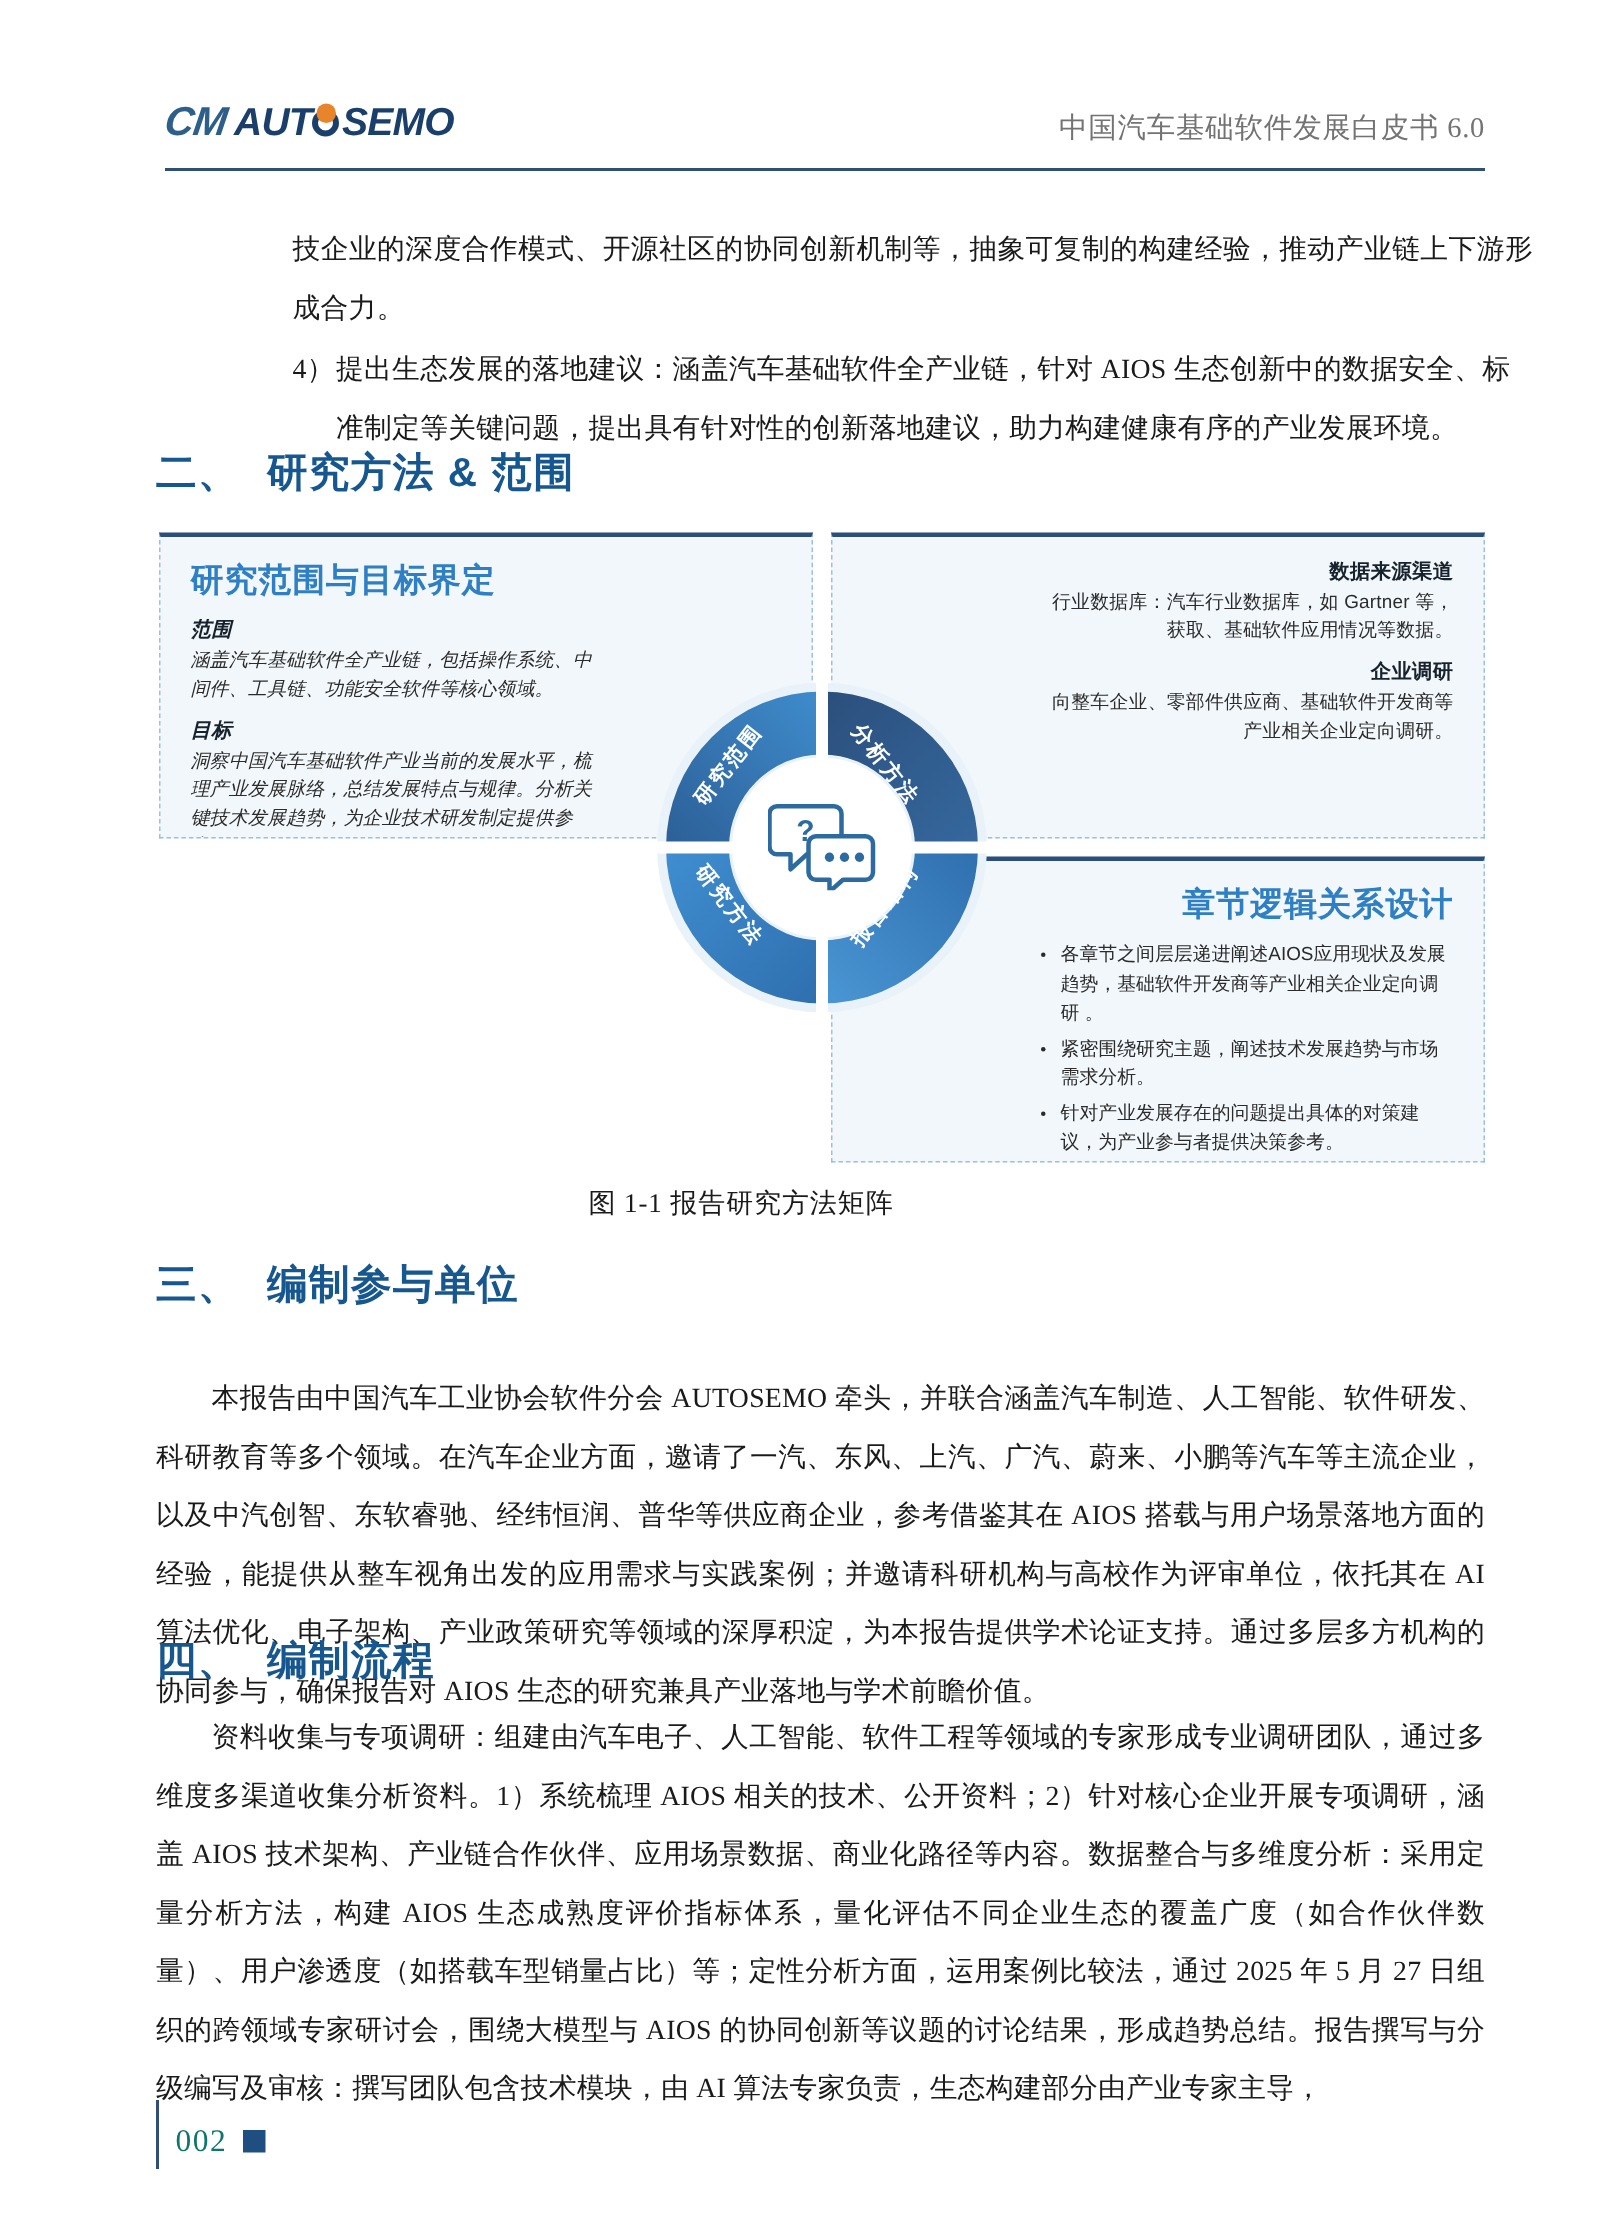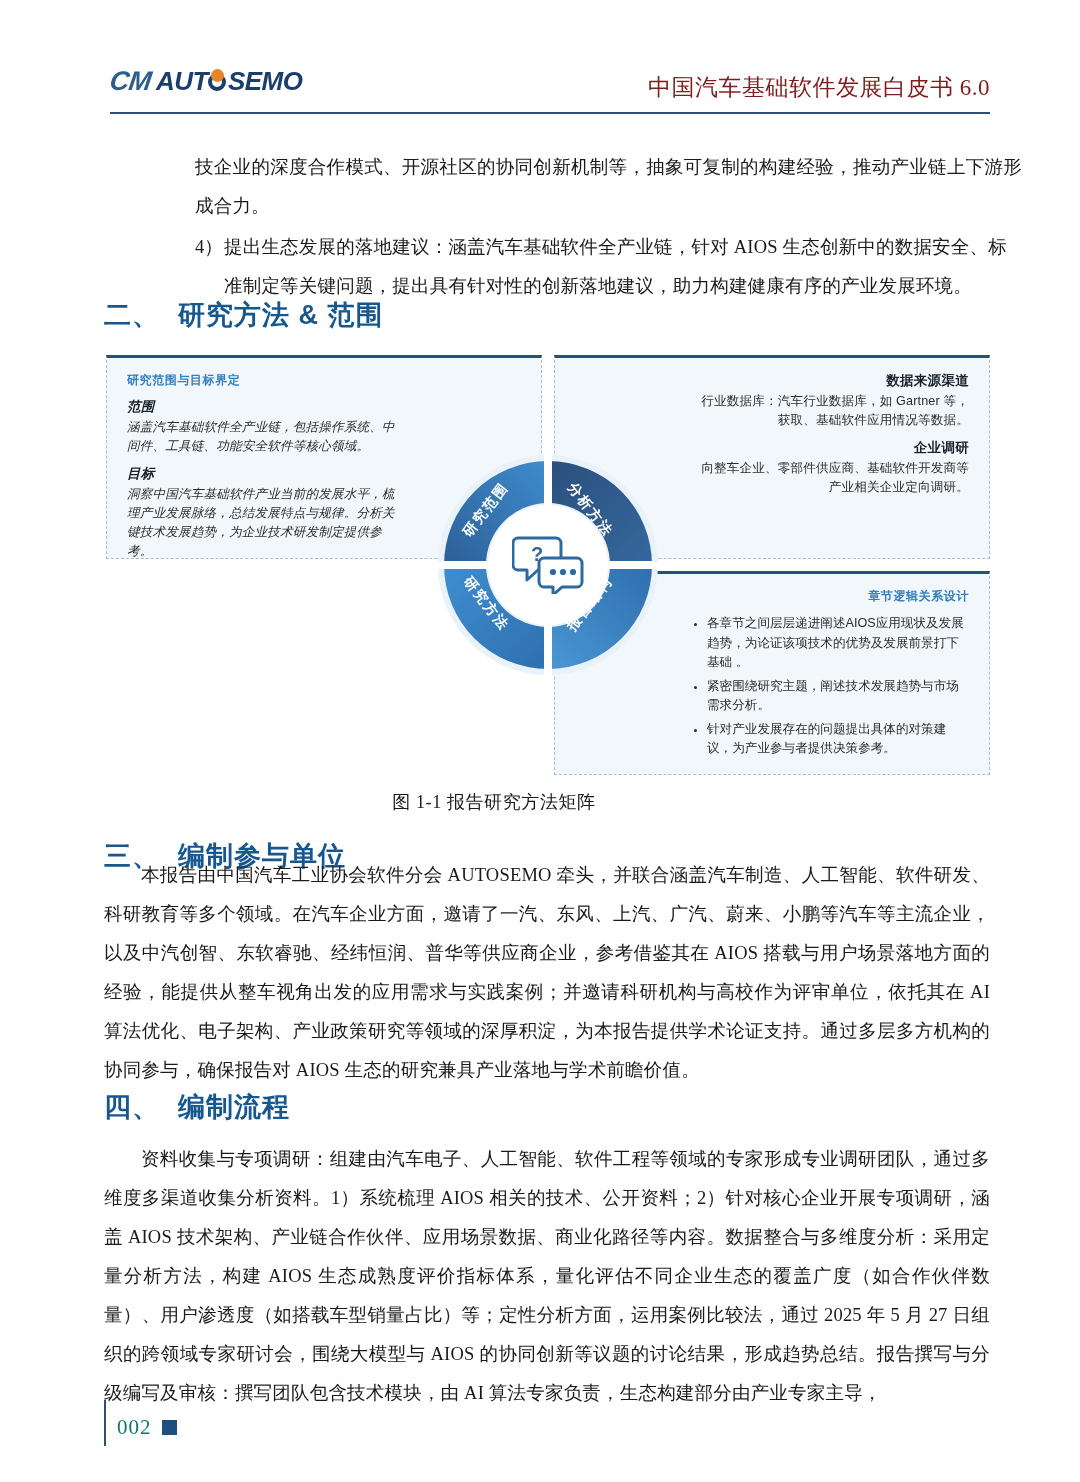--- a/index.html
+++ b/index.html
@@ -40,21 +40,21 @@
     border:4px solid #1b3f6b;box-sizing:border-box;
   }
   .logo .oring::after{
     content:"";position:absolute;left:4px;top:-2px;
     width:13px;height:13px;border-radius:50%;
     background:#e8852a;
   }
   .logo .semo{font-size:26px;color:#1b3f6b;}
   .header-title{
     position:absolute;right:0;top:10px;
-    font-size:23px;color:#7f1d1d;letter-spacing:0.5px;
+    font-size:19px;color:#737373;letter-spacing:0.5px;
     font-family:"Liberation Serif",serif;
   }
   .header-rule{
     position:absolute;left:110px;top:112px;width:880px;height:2px;
     background:#2f4f74;
   }
 
   
   .para{
     font-size:18.5px;line-height:39px;
@@ -99,21 +99,21 @@
   .quad.tl{left:0;top:0;border-top:3px solid #2b4f7c;}
   .quad.tr{left:448px;top:0;border-top:3px solid #2b4f7c;}
   .quad.bl{left:0;top:216px;border-top:3px solid #2b4f7c;}
   .quad.br{left:448px;top:216px;border-top:3px solid #2b4f7c;}
 
   .quad-inner{position:relative;padding:14px 18px 0 20px;}
   .quad.tr .quad-inner,.quad.br .quad-inner{padding:14px 20px 0 18px;}
 
   .q-title{
     font-family:"Liberation Sans",sans-serif;
-    font-weight:bold;font-size:12px;color:#2f7fc4;
+    font-weight:bold;font-size:22px;color:#2f7fc4;
     letter-spacing:0.6px;margin-bottom:9px;
   }
   .q-title.right{text-align:right;}
   .sub-h{
     font-family:"Liberation Sans",sans-serif;
     font-weight:bold;font-size:13.5px;color:#17222c;
     margin-bottom:2px;letter-spacing:0.3px;
   }
   .sub-h.right{text-align:right;}
   .sub-p{
@@ -232,21 +232,21 @@
         </div>
       </div>
     </div>
 
 
     <div class="quad br">
       <div class="quad-inner">
         <div class="q-title right">章节逻辑关系设计</div>
         <div class="q-right-col">
           <ul class="bullets">
-            <li>各章节之间层层递进阐述AIOS应用现状及发展趋势，为论证该项技术的优势及发展前景打下基础 。</li>
+            <li>各章节之间层层递进阐述AIOS应用现状及发展趋势，基础软件开发商等产业相关企业定向调研 。</li>
             <li>紧密围绕研究主题，阐述技术发展趋势与市场需求分析。</li>
             <li>针对产业发展存在的问题提出具体的对策建议，为产业参与者提供决策参考。</li>
           </ul>
         </div>
       </div>
     </div>
 
     <div class="donut-wrap">
       <svg width="232" height="232" viewBox="0 0 232 232">
         <defs>
@@ -298,21 +298,21 @@
       <div class="arc-label al-bl">研究方法</div>
       <div class="arc-label al-br">报告结构</div>
     </div>
   </div>
 
   <div class="caption">图 1-1 报告研究方法矩阵</div>
 
   <div class="sec-head" style="left:104px;top:838px;">
     <span class="num">三、</span><span>编制参与单位</span>
   </div>
-  <div class="para" style="position:absolute;left:104px;top:856px;width:886px;text-indent:37px;">本报告由中国汽车工业协会软件分会 AUTOSEMO 牵头，并联合涵盖汽车制造、人工智能、软件研发、科研教育等多个领域。在汽车企业方面，邀请了一汽、东风、上汽、广汽、蔚来、小鹏等汽车等主流企业，以及中汽创智、东软睿驰、经纬恒润、普华等供应商企业，参考借鉴其在 AIOS 搭载与用户场景落地方面的经验，能提供从整车视角出发的应用需求与实践案例；并邀请科研机构与高校作为评审单位，依托其在 AI 算法优化、电子架构、产业政策研究等领域的深厚积淀，为本报告提供学术论证支持。通过多层多方机构的协同参与，确保报告对 AIOS 生态的研究兼具产业落地与学术前瞻价值。</div>
+  <div class="para" style="position:absolute;left:104px;top:914px;width:886px;text-indent:37px;">本报告由中国汽车工业协会软件分会 AUTOSEMO 牵头，并联合涵盖汽车制造、人工智能、软件研发、科研教育等多个领域。在汽车企业方面，邀请了一汽、东风、上汽、广汽、蔚来、小鹏等汽车等主流企业，以及中汽创智、东软睿驰、经纬恒润、普华等供应商企业，参考借鉴其在 AIOS 搭载与用户场景落地方面的经验，能提供从整车视角出发的应用需求与实践案例；并邀请科研机构与高校作为评审单位，依托其在 AI 算法优化、电子架构、产业政策研究等领域的深厚积淀，为本报告提供学术论证支持。通过多层多方机构的协同参与，确保报告对 AIOS 生态的研究兼具产业落地与学术前瞻价值。</div>
 
   <div class="sec-head" style="left:104px;top:1089px;">
     <span class="num">四、</span><span>编制流程</span>
   </div>
   <div class="para" style="position:absolute;left:104px;top:1140px;width:886px;text-indent:37px;">资料收集与专项调研：组建由汽车电子、人工智能、软件工程等领域的专家形成专业调研团队，通过多维度多渠道收集分析资料。1）系统梳理 AIOS 相关的技术、公开资料；2）针对核心企业开展专项调研，涵盖 AIOS 技术架构、产业链合作伙伴、应用场景数据、商业化路径等内容。数据整合与多维度分析：采用定量分析方法，构建 AIOS 生态成熟度评价指标体系，量化评估不同企业生态的覆盖广度（如合作伙伴数量）、用户渗透度（如搭载车型销量占比）等；定性分析方面，运用案例比较法，通过 2025 年 5 月 27 日组织的跨领域专家研讨会，围绕大模型与 AIOS 的协同创新等议题的讨论结果，形成趋势总结。报告撰写与分级编写及审核：撰写团队包含技术模块，由 AI 算法专家负责，生态构建部分由产业专家主导，</div>
 
   <div class="footer">
     <div class="footer-bar"></div>
     <div class="footer-num">002</div>
     <div class="footer-sq"></div>

